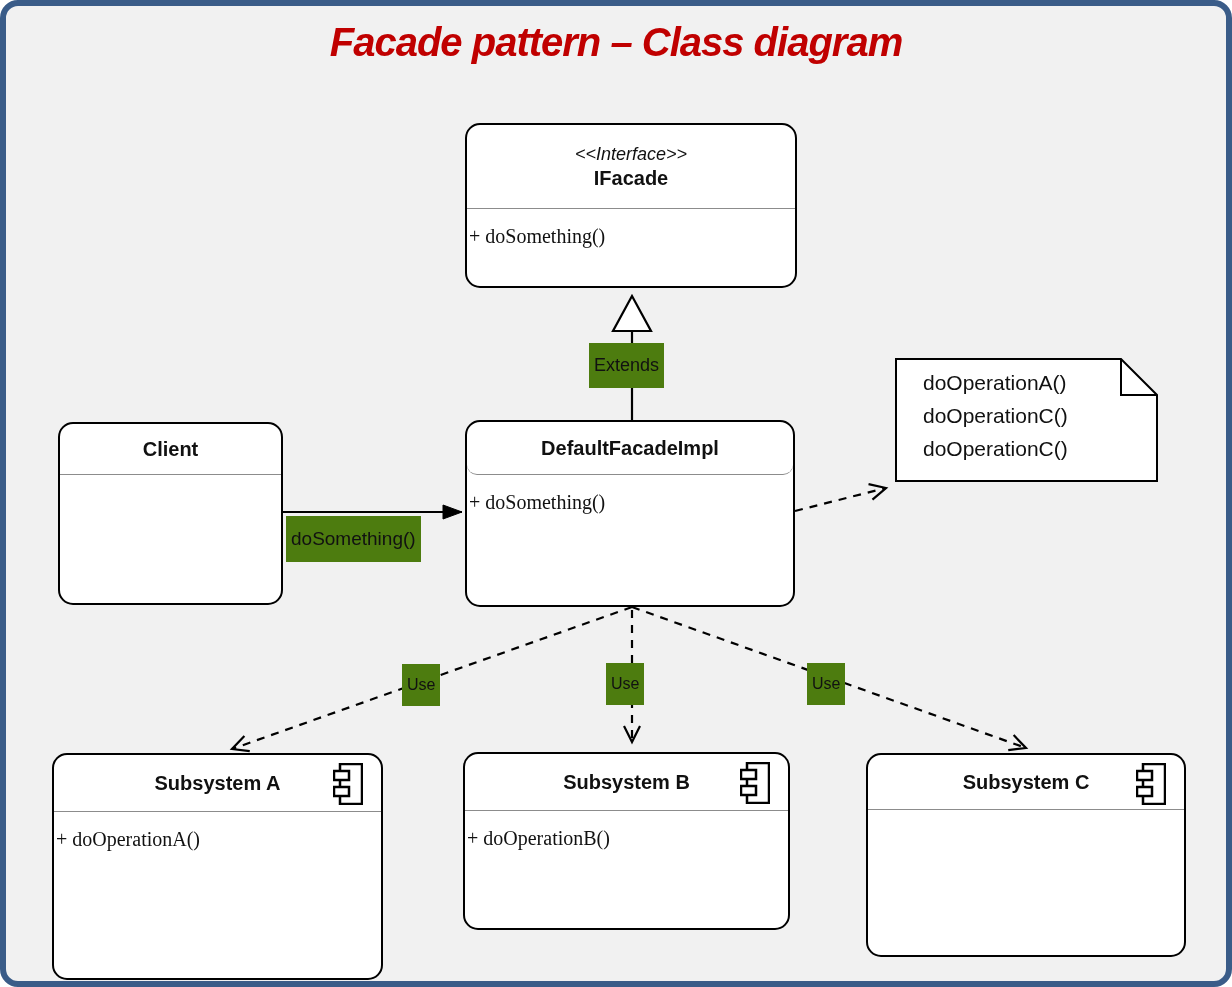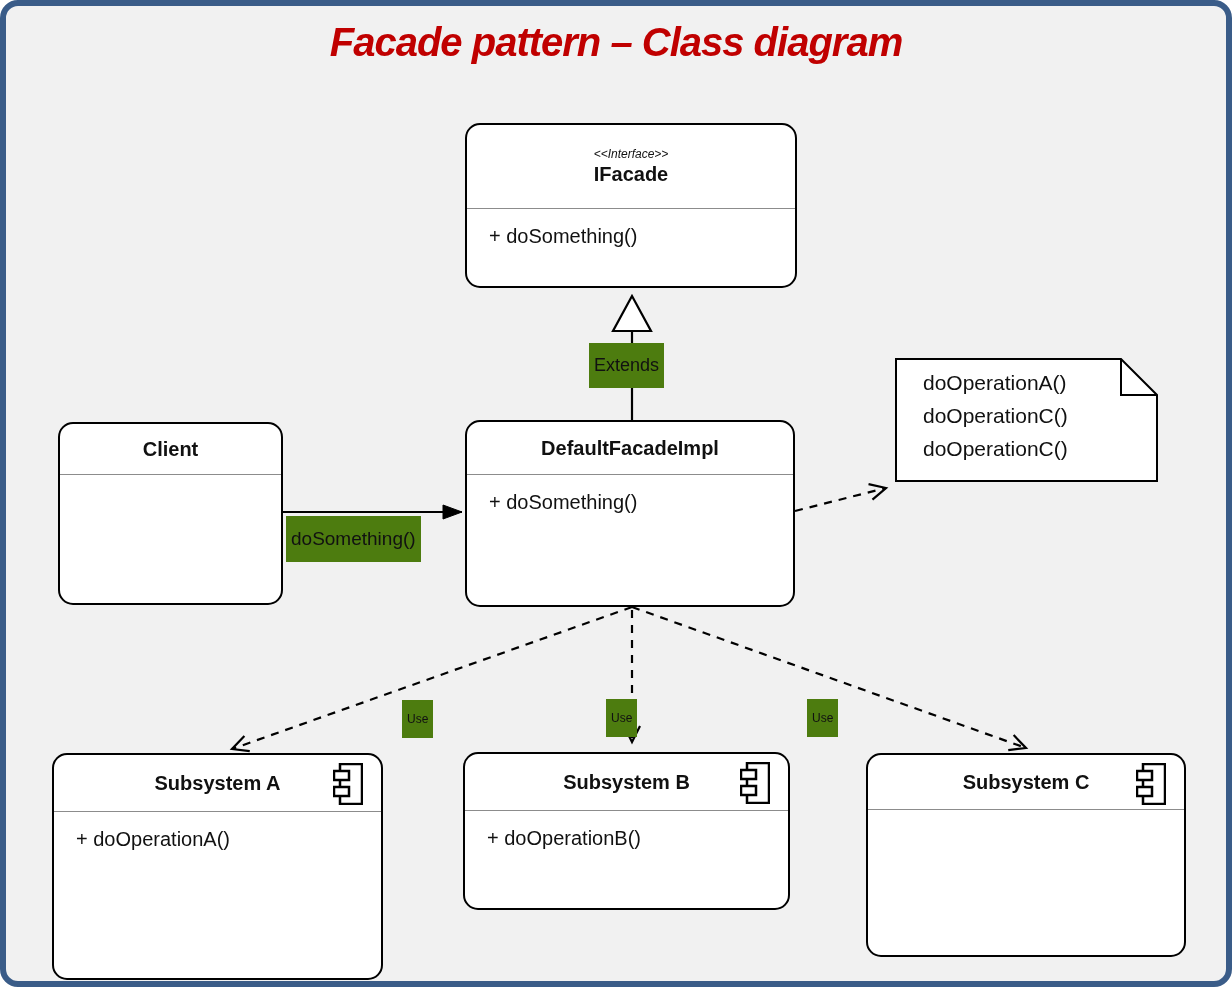--- a/index.html
+++ b/index.html
@@ -30,29 +30,29 @@
   svg.connectors{position:absolute;left:0;top:0;pointer-events:none;}
   .uml-box{
     position:absolute;background:#FFFFFF;
     border:2px solid #000;border-radius:15px;
   }
   .uml-head{
     display:flex;flex-direction:column;justify-content:center;align-items:center;
     border-bottom:1.5px solid #8c8c8c;position:relative;
   }
   .cls-name{font-size:20px;font-weight:bold;color:#111;}
-  .stereotype{font-size:12px;font-style:italic;color:#111;margin-bottom:2px;}
-  .uml-body{padding:14px 22px;}
+  .stereotype{font-size:18px;font-style:italic;color:#111;margin-bottom:2px;}
+  .uml-body{padding:14px 2px;font-family:Liberation Serif, serif;}
   .method{font-size:20px;color:#111;line-height:26px;}
   .component-icon{position:absolute;right:18px;top:8px;}
   .edge-label{
     position:absolute;background:#4d7c0f;color:#111;
     font-size:18px;padding:12px 5px;white-space:nowrap;
   }
-  .edge-label.use{font-size:12px;margin-top:36px;}
+  .edge-label.use{font-size:16px;}
   .note-box{position:absolute;}
   .note-text{
     position:absolute;left:28px;top:8px;
     font-size:21px;line-height:33px;color:#111;
   }
 </style>
 </head>
 <body>
 
 <div id="frame"></div>
@@ -96,21 +96,21 @@
   </div>
 
   <div class="uml-box" style="left:58px;top:422px;width:225px;height:183px;">
     <div class="uml-head" style="height:51px;">
       <div class="cls-name">Client</div>
     </div>
     <div class="uml-body"></div>
   </div>
 
   <div class="uml-box" style="left:465px;top:420px;width:330px;height:187px;">
-    <div class="uml-head" style="height:53px;">
+    <div class="uml-head" style="height:53px;border-radius:10px;">
       <div class="cls-name">DefaultFacadeImpl</div>
     </div>
     <div class="uml-body">
       <div class="method">+ doSomething()</div>
     </div>
   </div>
 
   <div class="note-box" style="left:895px;top:358px;width:263px;height:124px;">
     <svg width="263" height="124" viewBox="0 0 263 124">
       <path d="M1,1 L226,1 L262,37 L262,123 L1,123 Z" fill="#FFFFFF" stroke="#000" stroke-width="2"></path>
@@ -132,21 +132,21 @@
           <rect x="1" y="8" width="15" height="9" fill="#FFFFFF" stroke="#000" stroke-width="2.5"></rect>
           <rect x="1" y="24" width="15" height="9" fill="#FFFFFF" stroke="#000" stroke-width="2.5"></rect>
         </svg>
       </span>
     </div>
     <div class="uml-body">
       <div class="method">+ doOperationA()</div>
     </div>
   </div>
 
-  <div class="uml-box" style="left:463px;top:752px;width:327px;height:158px;">
+  <div class="uml-box" style="left:463px;top:752px;width:327px;height:178px;">
     <div class="uml-head" style="height:57px;">
       <div class="cls-name">Subsystem B</div>
       <span class="component-icon">
         <svg width="30" height="42" viewBox="0 0 30 42">
           <rect x="7" y="1" width="22" height="40" fill="#FFFFFF" stroke="#000" stroke-width="2.5"></rect>
           <rect x="1" y="8" width="15" height="9" fill="#FFFFFF" stroke="#000" stroke-width="2.5"></rect>
           <rect x="1" y="24" width="15" height="9" fill="#FFFFFF" stroke="#000" stroke-width="2.5"></rect>
         </svg>
       </span>
     </div>

